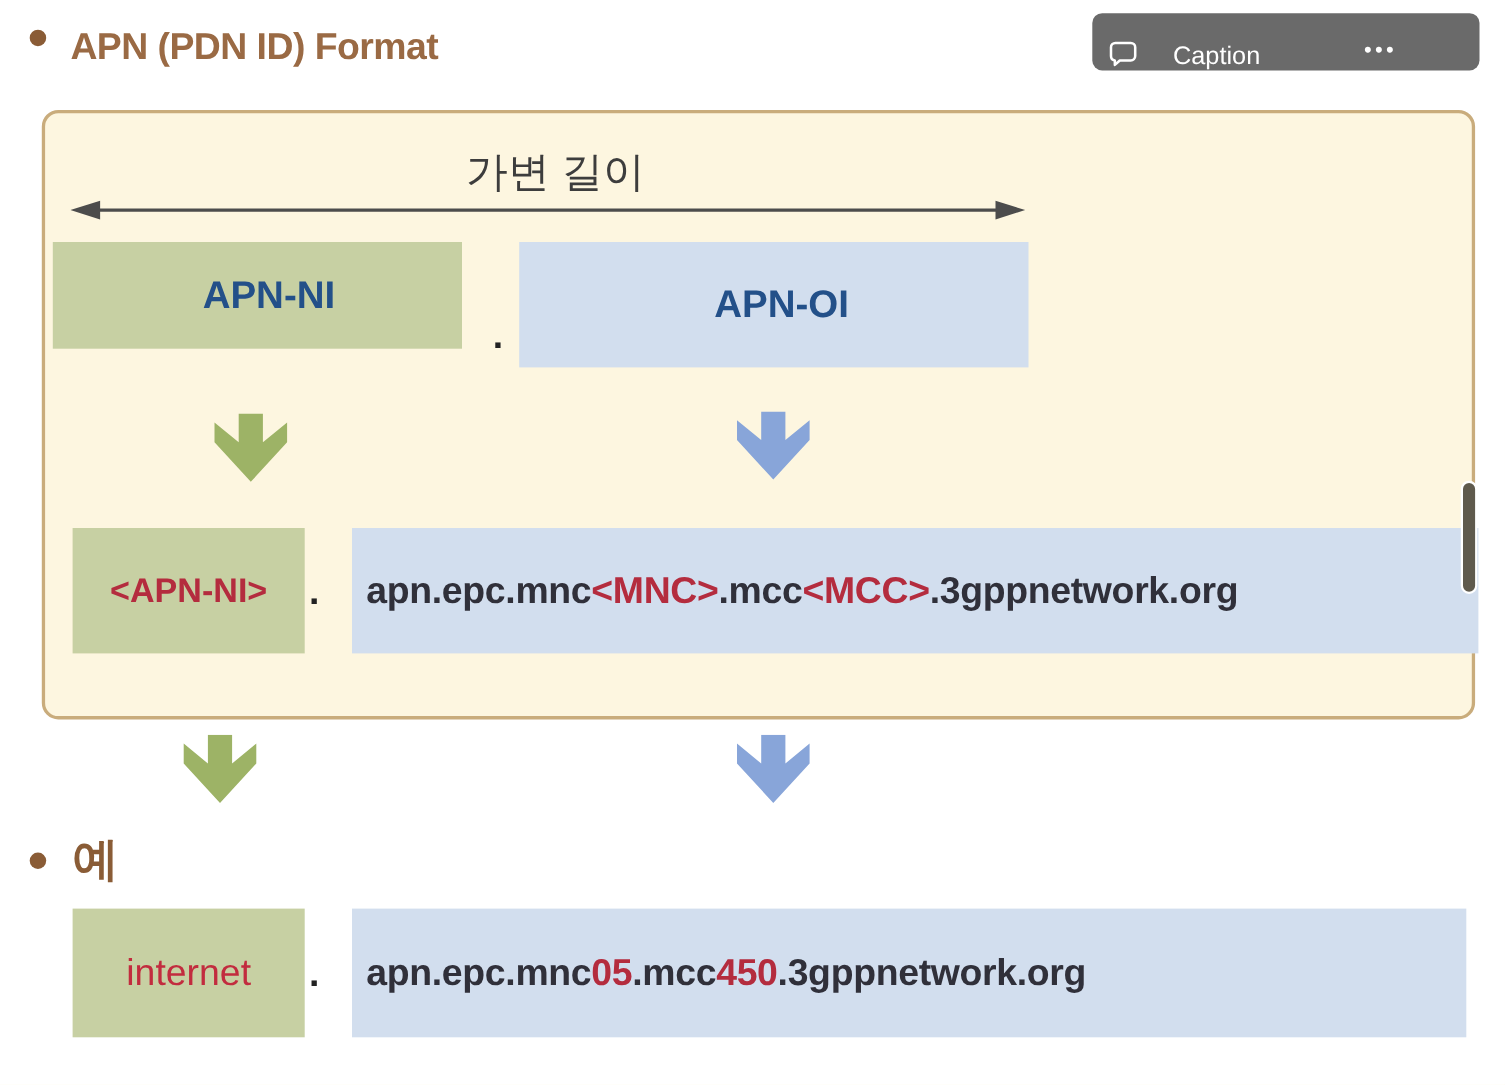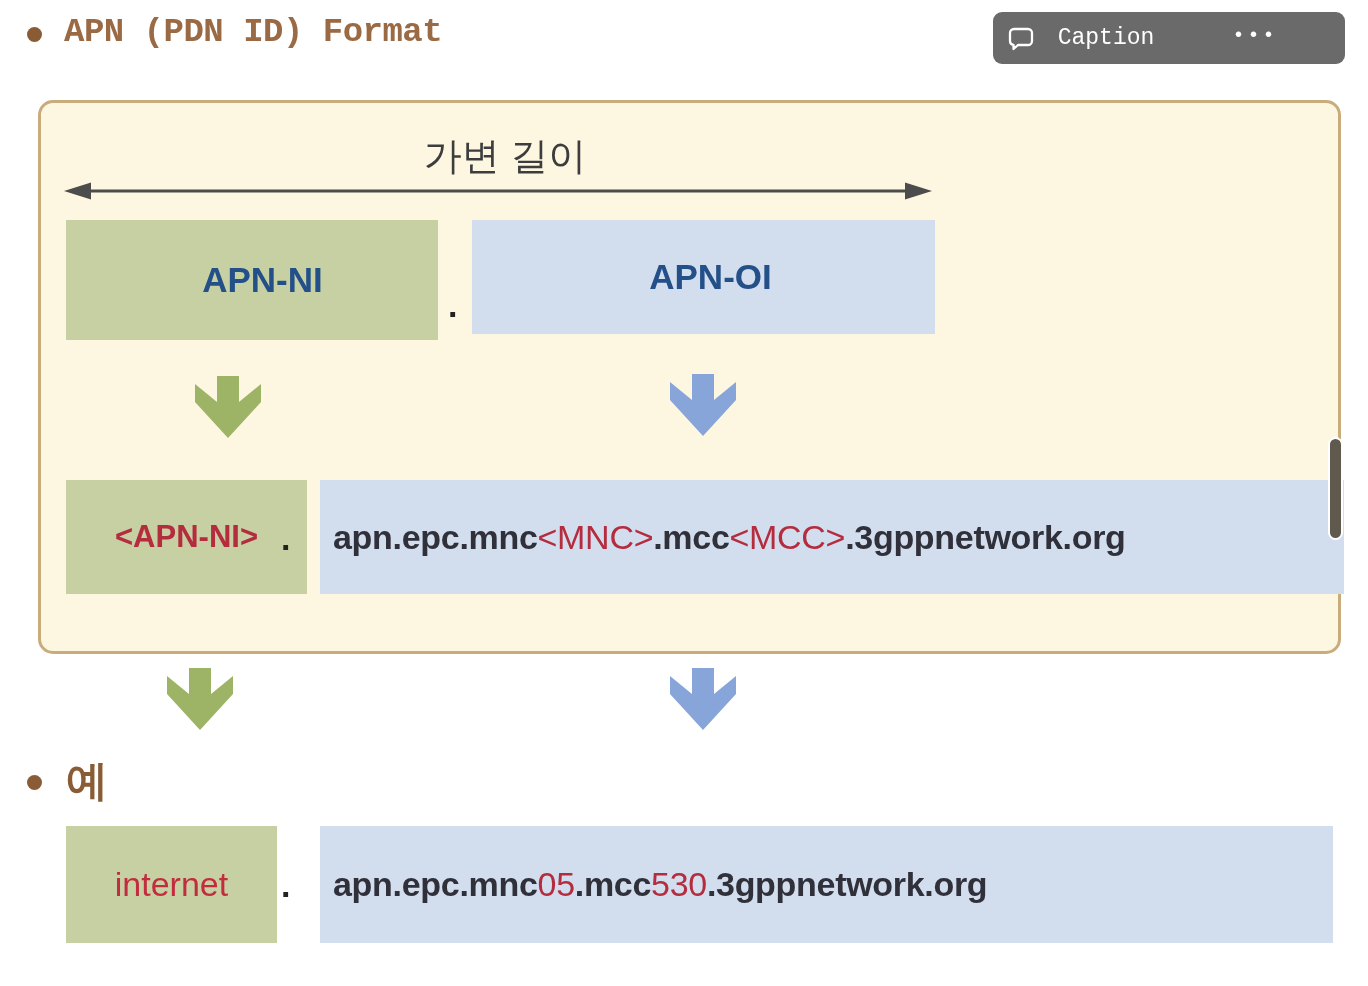--- a/index.html
+++ b/index.html
@@ -29,21 +29,21 @@
     background:var(--c-bullet-brown);
   }
   .page-title{
     font-size:34px;font-weight:bold;color:var(--c-title-brown);
     letter-spacing:-0.5px;white-space:nowrap;
   }
   
   .toolbar{
     left:993px;top:12px;width:352px;height:52px;
     background:var(--c-toolbar-gray);border-radius:9px;
-    display:flex;align-items:center;color:#fff;overflow:hidden;font-family:Liberation Mono, monospace;
+    display:flex;align-items:flex-end;color:#fff;overflow:hidden;
   }
   .tb-seg{
     display:flex;align-items:center;justify-content:center;
     font-size:23px;cursor:pointer;white-space:nowrap;
   }
   .tb-div{width:1px;background:#929292;margin:0;}
   .tb-icon-seg{width:55px;}
   .tb-caption{width:114px;}
   .tb-original{width:124px;}
   .tb-more{flex:1;font-size:20px;letter-spacing:3px;padding-bottom:6px;}
@@ -66,37 +66,37 @@
   .blue-label{color:var(--c-label-blue);font-size:35px;}
   .red-text{color:var(--c-accent-red);}
   .sep-dot{
     font-size:34px;font-weight:bold;color:#222;line-height:34px;
   }
   .domain-box{
     display:flex;align-items:center;justify-content:flex-start;
     padding-left:13px;font-size:34px;font-weight:600;
     color:var(--c-dark-text);letter-spacing:-0.3px;white-space:nowrap;margin-left:24px;
   }
-  .domain-box .red-text{font-weight:400;}
+  .domain-box .red-text{font-weight:700;}
   .ni-red{font-size:31px;font-weight:bold;color:var(--c-accent-red);}
   .internet-label{font-size:34px;font-weight:500;color:#c22c3e;}
   .example-title{
     font-size:42px;font-weight:bold;color:var(--c-bullet-brown);
   }
   .scrollbar{
     left:1328px;top:437px;width:15px;height:103px;border-radius:8px;
     background:#5f5a4d;border:2px solid #fff;
   }
   svg{display:block;}
 </style>
 </head>
 <body>
 
 <div class="abs bullet-dot" style="left:27px;top:27px;"></div>
-<div class="abs page-title" style="left:64px;top:13px;font-family:Liberation Mono, monospace;">APN (PDN ID) Format</div>
+<div class="abs page-title" style="left:64px;top:24px;">APN (PDN ID) Format</div>
 
 <div class="abs toolbar">
   <div class="tb-seg tb-icon-seg">
     <span>
       <svg width="32" height="32" viewBox="0 0 32 32" fill="none">
         <path d="M9 7 h14 a4 4 0 0 1 4 4 v8 a4 4 0 0 1 -4 4 h-10 l-4.5 4 v-4 a4 4 0 0 1 -3.5 -4 v-8 a4 4 0 0 1 4 -4 z" stroke="#fff" stroke-width="2.3" stroke-linejoin="round"></path>
       </svg>
     </span>
   </div>
   <div class="tb-div"></div>
@@ -110,40 +110,40 @@
 
 <div class="abs var-len">가변 길이</div>
 <div class="abs" style="left:64px;top:180px;">
   <svg width="868" height="22" viewBox="0 0 868 22">
     <line x1="22" y1="11" x2="846" y2="11" stroke="#4c4c4c" stroke-width="3"></line>
     <polygon points="0,11 27,2.5 27,19.5" fill="#4c4c4c"></polygon>
     <polygon points="868,11 841,2.5 841,19.5" fill="#4c4c4c"></polygon>
   </svg>
 </div>
 
-<div class="abs fmt-box green-bg" style="left:66px;top:220px;width:372px;height:120px;padding-left:21px;">
+<div class="abs fmt-box green-bg" style="left:48px;top:220px;width:372px;height:97px;padding-left:21px;">
   <span class="blue-label">APN-NI</span>
 </div>
 <div class="abs sep-dot" style="left:448px;top:288px;">.</div>
 <div class="abs fmt-box blue-bg" style="left:472px;top:220px;width:463px;height:114px;">
   <span class="blue-label">APN-OI</span>
 </div>
 
 <div class="abs" style="left:193px;top:376px;">
   <svg width="70" height="64" viewBox="-35 0 70 64">
     <path d="M-11,0 L11,0 L11,26 L33,8 L33,26 L0,62 L-33,26 L-33,8 L-11,26 Z" fill="#9db366"></path>
   </svg>
 </div>
 <div class="abs" style="left:668px;top:374px;">
   <svg width="70" height="64" viewBox="-35 0 70 64">
     <path d="M-11,0 L11,0 L11,26 L33,8 L33,26 L0,62 L-33,26 L-33,8 L-11,26 Z" fill="#88a5d9"></path>
   </svg>
 </div>
 
-<div class="abs fmt-box green-bg" style="left:66px;top:480px;width:241px;height:114px;">
+<div class="abs fmt-box green-bg" style="left:66px;top:480px;width:211px;height:114px;">
   <span class="ni-red">&lt;APN-NI&gt;</span>
 </div>
 <div class="abs sep-dot" style="left:281px;top:521px;">.</div>
 <div class="abs domain-box blue-bg" style="left:296px;top:480px;width:1024px;height:114px;">
   <span>apn.epc.mnc</span>
     <span class="red-text">&lt;MNC&gt;</span>
     <span>.mcc</span>
     <span class="red-text">&lt;MCC&gt;</span>
     <span>.3gppnetwork.org</span>
 </div>
@@ -165,15 +165,15 @@
 <div class="abs example-title" style="left:66px;top:753px;">예</div>
 
 <div class="abs fmt-box green-bg" style="left:66px;top:826px;width:211px;height:117px;text-align:center;">
   <span class="internet-label">internet</span>
 </div>
 <div class="abs sep-dot" style="left:281px;top:868px;">.</div>
 <div class="abs domain-box blue-bg" style="left:296px;top:826px;width:1013px;height:117px;">
   <span>apn.epc.mnc</span>
     <span class="red-text">05</span>
     <span>.mcc</span>
-    <span class="red-text">530</span>
+    <span class="red-text">450</span>
     <span>.3gppnetwork.org</span>
 </div>
 
 </body></html>

